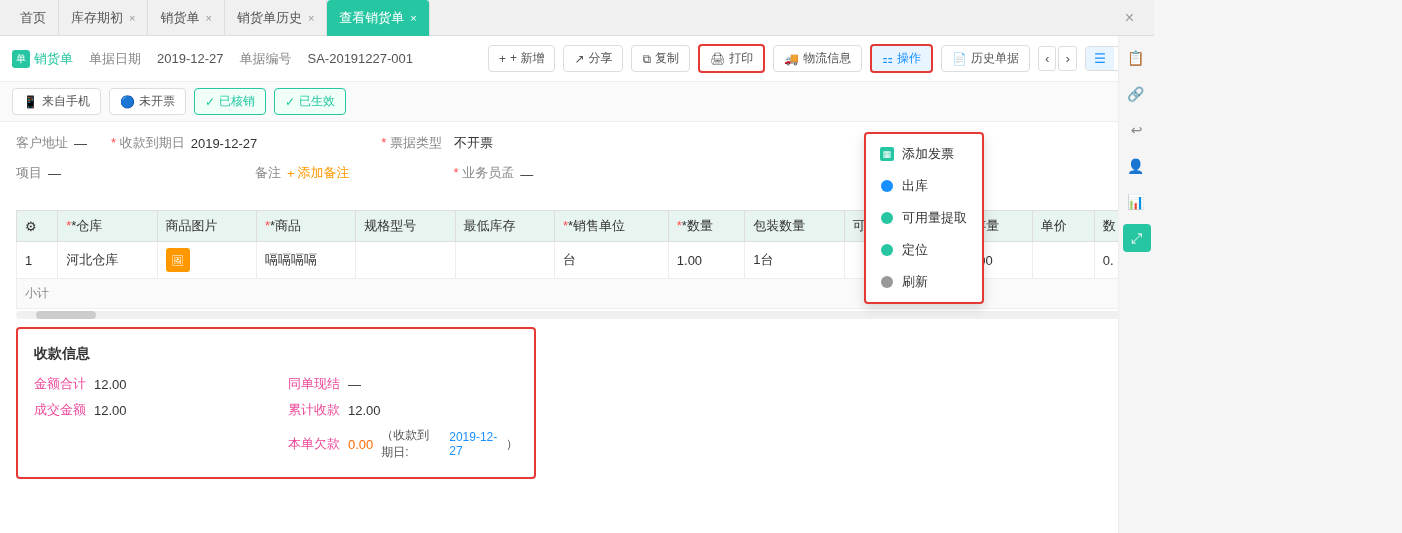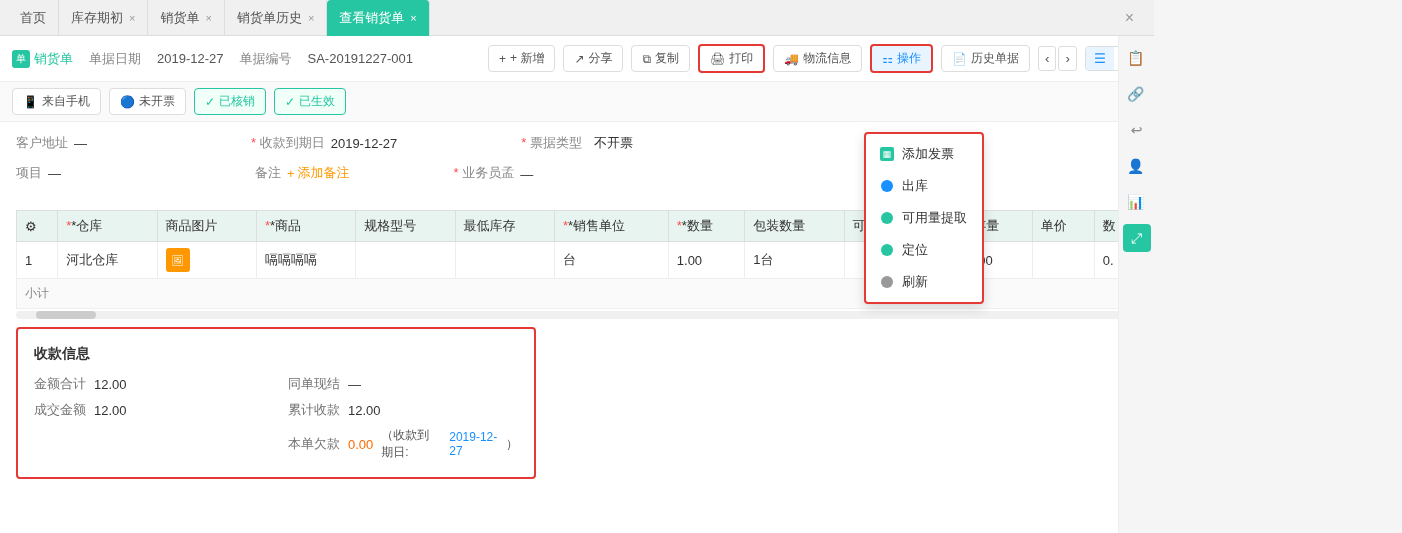--- a/index.html
+++ b/index.html
@@ -55,21 +55,21 @@
     .product-img { width: 24px; height: 24px; background: #ff9800; border-radius: 3px; display: flex; align-items: center; justify-content: center; }
     .subtotal-row td { background: #f9f9f9; color: #888; font-size: 12px; }
     .scrollbar-indicator { height: 8px; background: #f0f0f0; border-radius: 4px; margin: 2px 0; }
     .scrollbar-thumb { height: 8px; width: 60px; background: #ccc; border-radius: 4px; margin-left: 20px; }
 
     
     .payment-info { margin: 8px 16px; padding: 16px; border: 2px solid #e53935; border-radius: 4px; background: #fff; max-width: 520px; }
     .payment-title { font-weight: bold; font-size: 14px; margin-bottom: 12px; }
     .payment-grid { display: grid; grid-template-columns: 1fr 1fr; gap: 8px 24px; }
     .payment-item { display: flex; align-items: center; gap: 8px; font-size: 13px; }
-    .payment-label { color: #737373; white-space: nowrap; }
+    .payment-label { color: #ec4899; white-space: nowrap; }
     .payment-value { color: #333; }
     .payment-value.orange { color: #ff6b00; }
     .payment-value.date { color: #1890ff; }
 
     
     .right-sidebar { position: absolute; right: 0; top: 0; bottom: 0; width: 36px; background: #f5f5f5; border-left: 1px solid #eee; display: flex; flex-direction: column; align-items: center; padding-top: 8px; gap: 8px; }
     .sidebar-icon { width: 28px; height: 28px; display: flex; align-items: center; justify-content: center; cursor: pointer; color: #888; font-size: 14px; border-radius: 4px; }
     .sidebar-icon.green-bg { background: #26c6a2; color: #fff; }
 
     
@@ -184,21 +184,21 @@
         <span>已生效</span>
       </button>
     </div>
 
     <div class="form-section">
       <div class="form-row">
         <div class="form-field">
           <span class="field-label">客户地址</span>
           <span class="field-value">—</span>
         </div>
-        <div class="form-field" style="margin-left:140px;">
+        <div class="form-field" style="">
           <span class="field-label"><span class="field-required">*</span> <span>收款到期日</span></span>
           <span class="field-value">2019-12-27</span>
         </div>
         <div class="form-field" style="margin-left:100px;gap:12px;">
           <span class="field-label"><span class="field-required">*</span> <span>票据类型</span></span>
           <span class="field-value">不开票</span>
         </div>
       </div>
       <div class="form-row">
         <div class="form-field">

